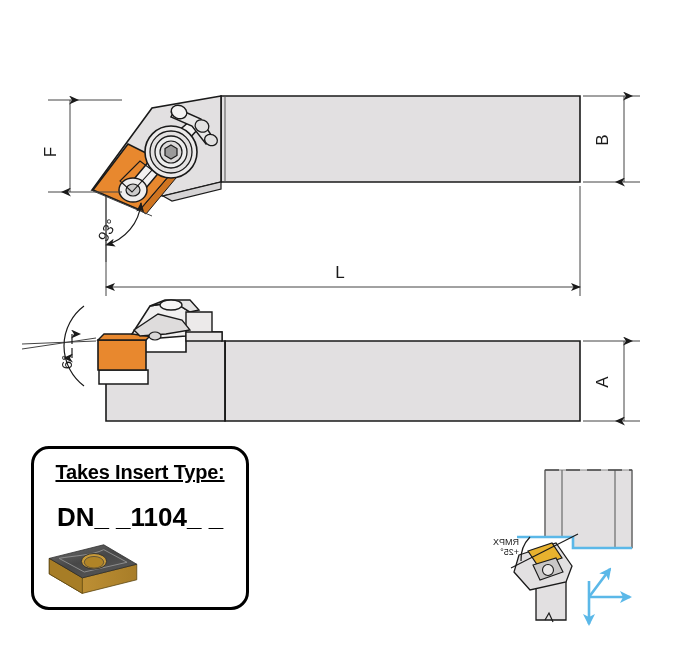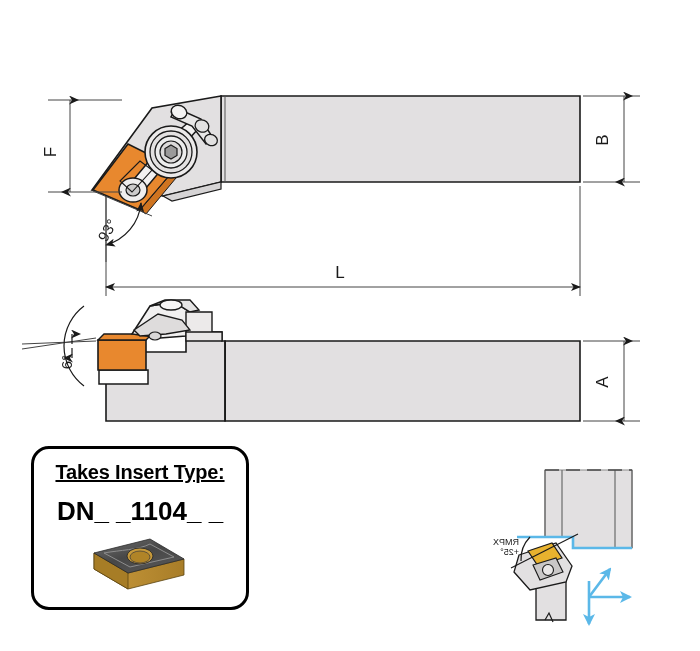--- a/index.html
+++ b/index.html
@@ -17,27 +17,27 @@
   .labelbox-title{
     font-family:"Liberation Sans",sans-serif;
     font-size:20px;font-weight:bold;color:#000;
     text-decoration:underline;text-align:center;
     letter-spacing:-0.2px;
   }
   .labelbox-code{
     font-family:"Liberation Sans",sans-serif;
     font-size:26px;font-weight:bold;color:#000;
     text-align:center;letter-spacing:0px;
-    margin-top:12px;
+    margin-top:18px;
   }
   #insert-label-box{
     position:absolute;left:31px;top:446px;width:218px;height:164px;
     border:3px solid #000;border-radius:18px;background:#fff;
     box-sizing:border-box;
-    display:flex;flex-direction:column;align-items:center;
+    display:flex;flex-direction:column;
     padding-top:12px;
   }
   #insert-photo{margin-top:4px;}
   .mirror-text{
     font-family:"Liberation Sans",sans-serif;
     font-size:9px;fill:#1a1a1a;
   }
 </style>
 </head>
 <body>

